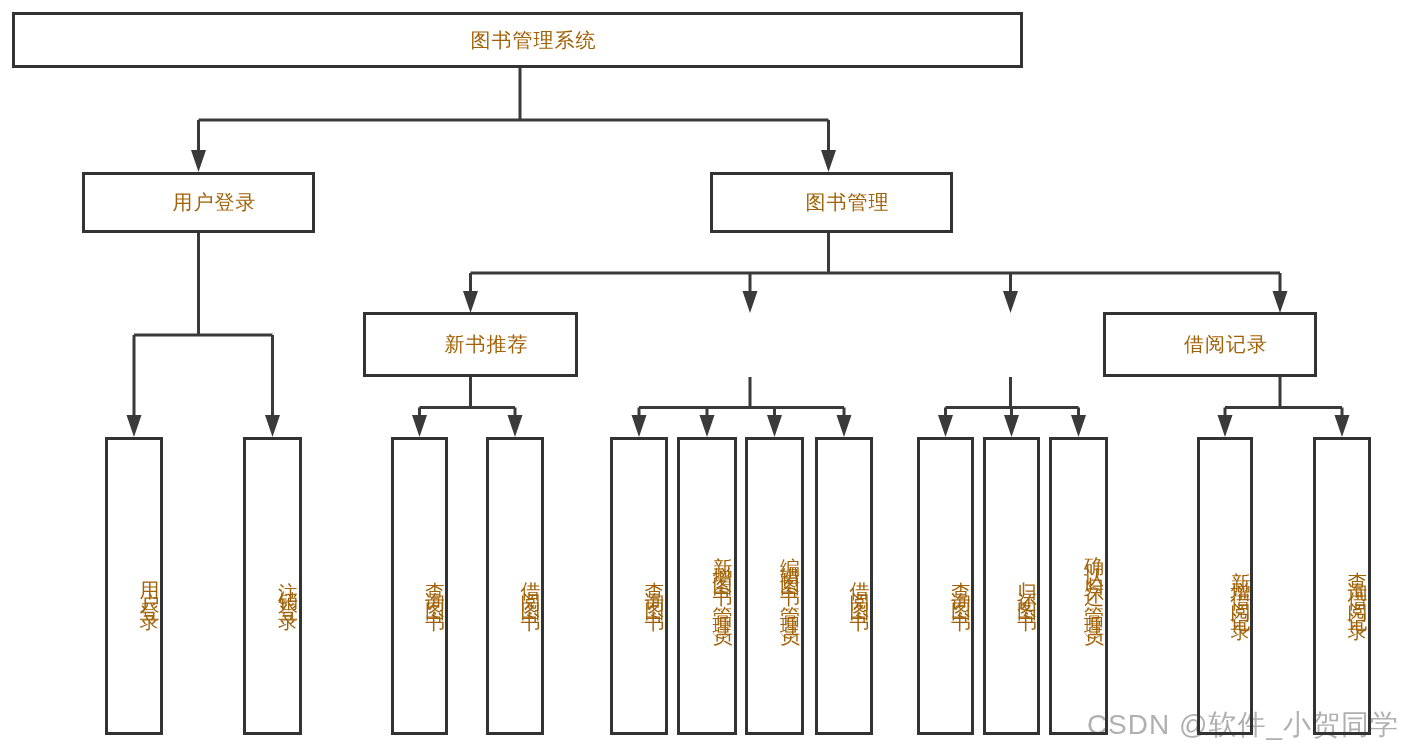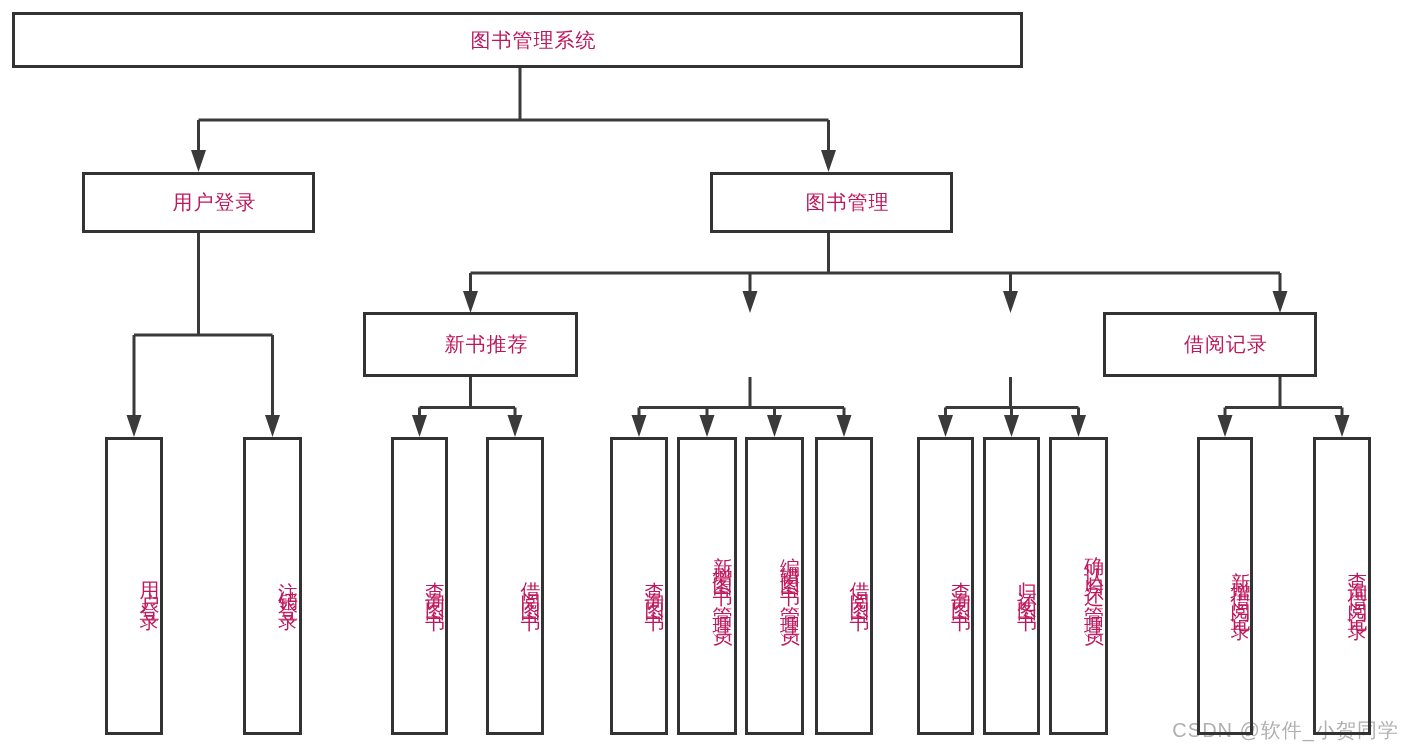--- a/index.html
+++ b/index.html
@@ -5,34 +5,34 @@
   html,body{margin:0;padding:0;background:#ffffff;}
   .canvas{
     position:relative;width:1405px;height:747px;background:#ffffff;
     font-family:"Liberation Sans",sans-serif;overflow:hidden;
   }
   svg.connectors{position:absolute;left:0;top:0;z-index:1;}
   .node{
     position:absolute;box-sizing:border-box;
     border:3px solid #333333;background:#ffffff;
     display:flex;align-items:center;justify-content:center;
-    color:#be185d;font-size:20px;letter-spacing:1px;z-index:2;
+    color:#a16207;font-size:20px;letter-spacing:1px;z-index:2;
     white-space:nowrap;
     padding-left:32px;
   }
   .node.vert{
     writing-mode:vertical-rl;
     text-orientation:mixed;
     letter-spacing:10px;
     line-height:1;
     white-space:normal;
   }
   .watermark{
     position:absolute;right:6px;bottom:3px;z-index:3;
-    font-size:20px;color:#b0b0b0;letter-spacing:1px;
+    font-size:28px;color:#b0b0b0;letter-spacing:1px;
     mix-blend-mode:darken;
   }
 </style>
 </head>
 <body>
 
 <div class="canvas">
 
   <svg class="connectors" width="1405" height="747" viewBox="0 0 1405 747">
 

